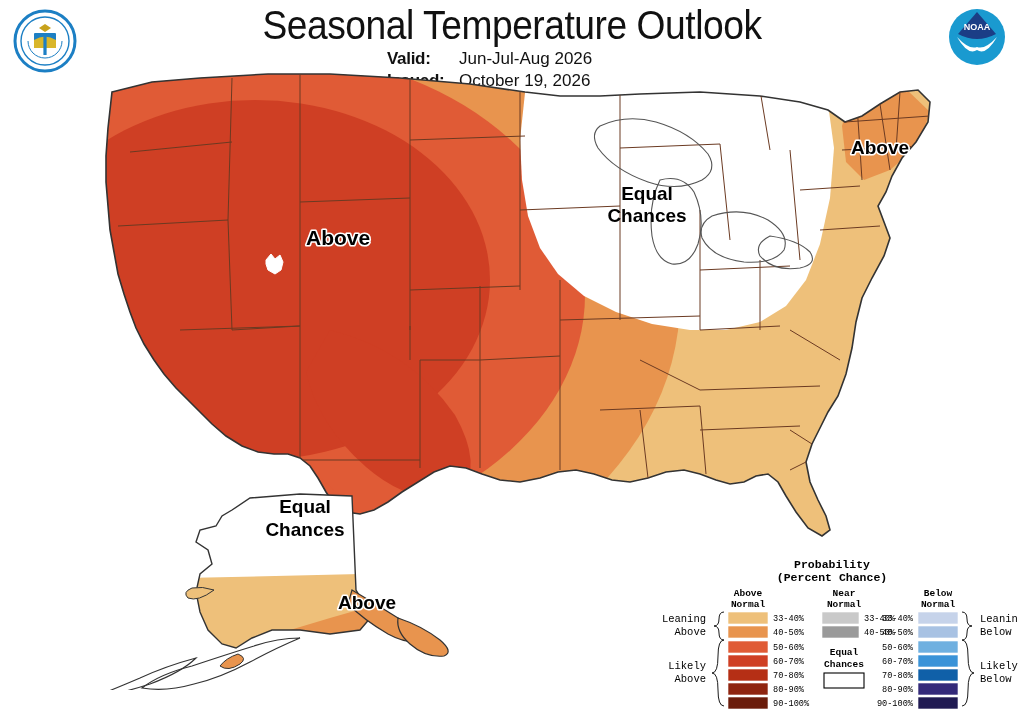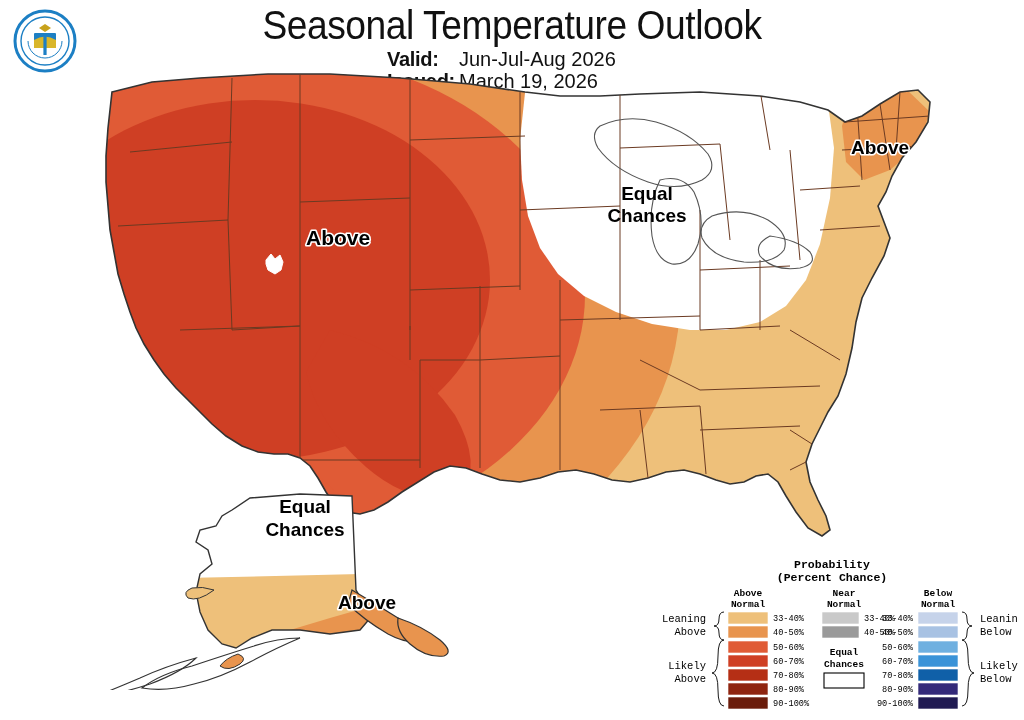--- a/index.html
+++ b/index.html
@@ -17,21 +17,21 @@
     text-align:center;
     font-size:40px;line-height:46px;
     font-weight:400;
     letter-spacing:-0.5px;
     color:#111;
     transform:scaleX(0.93);
   }
   .subline{
     position:absolute;left:0;right:0;
     text-align:center;
-    font-size:20px;line-height:22px;color:#111;
+    font-size:17px;line-height:22px;color:#111;
   }
   .subline .k{font-weight:bold;letter-spacing:-0.3px;}
   .subline .v{font-weight:400;}
   #valid-line{top:48px;}
   #issued-line{top:70px;}
   .sub-inner{display:inline-block;text-align:left;width:250px;}
   .sub-inner .k{display:inline-block;width:72px;}
 
   
   .logo{position:absolute;}
@@ -73,32 +73,43 @@
       <circle cx="35" cy="35" r="30" fill="#fff" stroke="#1c7fc4" stroke-width="3"></circle>
       <circle cx="35" cy="35" r="24" fill="#fff" stroke="#1c7fc4" stroke-width="1.4"></circle>
       <path d="M35 18 l6 4 -6 4 -6 -4 z" fill="#c8a21c"></path>
       <rect x="24" y="27" width="22" height="15" rx="1" fill="#1c7fc4"></rect>
       <path d="M24 34 q11 -7 22 0 v8 h-22 z" fill="#d9b62a"></path>
       <rect x="33.4" y="27" width="3.2" height="22" fill="#1c7fc4"></rect>
       <path d="M18 35 a17 17 0 0 0 34 0" fill="none" stroke="#1c7fc4" stroke-width="1"></path>
     </svg>
   </div>
 
+  <div class="logo" id="noaa-logo">
+    <svg viewBox="0 0 66 66" width="66" height="66">
+      <circle cx="33" cy="33" r="29" fill="#ffffff"></circle>
+      <path d="M33 5 A28 28 0 0 1 61 33 A28 28 0 0 1 33 61 A28 28 0 0 1 5 33 A28 28 0 0 1 33 5 Z" fill="#1a9ad0"></path>
+      <path d="M33 8 L52 30 Q33 40 14 30 Z" fill="#1b3e86"></path>
+      <path d="M6 32 Q20 50 33 44 Q46 50 60 32 Q46 60 33 60 Q20 60 6 32 Z" fill="#ffffff" opacity="0.0"></path>
+      <path d="M8 30 Q19 47 33 42 Q47 47 58 30 Q56 59 33 59 Q10 59 8 30 Z" fill="#1a9ad0"></path>
+      <path d="M13 33 Q25 46 33 43 Q41 46 53 33 Q42 52 33 46 Q24 52 13 33 Z" fill="#ffffff"></path>
+      <text x="33" y="26" text-anchor="middle" fill="#ffffff" font-size="9" font-weight="bold" font-family="Liberation Sans, sans-serif">NOAA</text>
+    </svg>
+  </div>
 
   <div class="title" id="page-title">Seasonal Temperature Outlook</div>
 
   <div class="subline" id="valid-line">
     <span class="sub-inner">
       <span class="k">Valid:</span><span class="v">Jun-Jul-Aug 2026</span>
     </span>
   </div>
 
   <div class="subline" id="issued-line">
     <span class="sub-inner">
-      <span class="k">Issued:</span><span class="v">March 19, 2026</span>
+      <span class="k">Issued:</span><span class="v">October 19, 2026</span>
     </span>
   </div>
 
   <div id="map-wrap">
   <svg id="map-svg" viewBox="0 0 1024 660" xmlns="http://www.w3.org/2000/svg">
     <defs>
 
       <clipPath id="conusClip">
         <path d="M112,62 L152,52 L200,48 L268,44 L330,44 L400,48 L470,54 L525,62
                  L560,66 L600,66 L640,64 L700,62 L760,66 L800,72 L828,80

